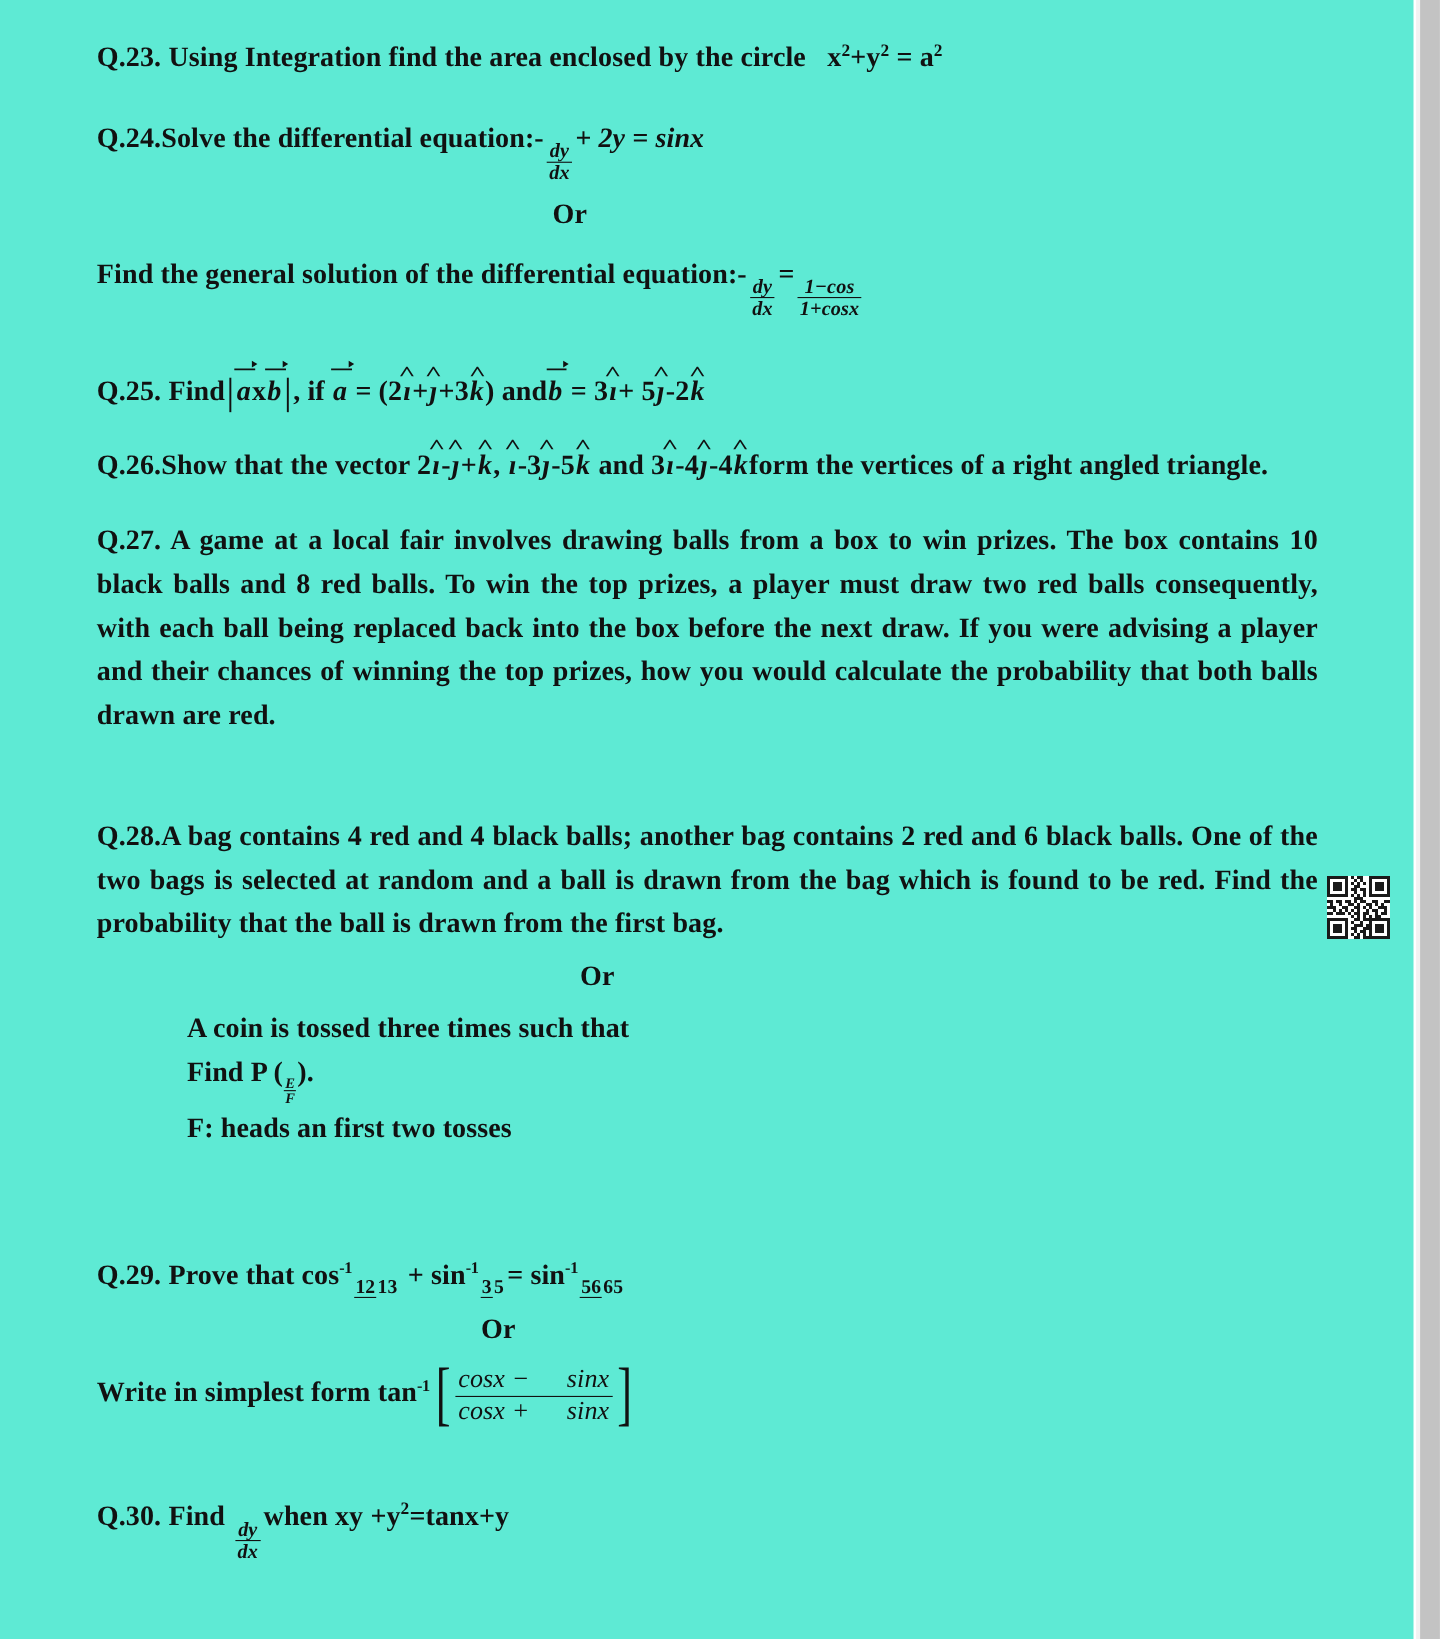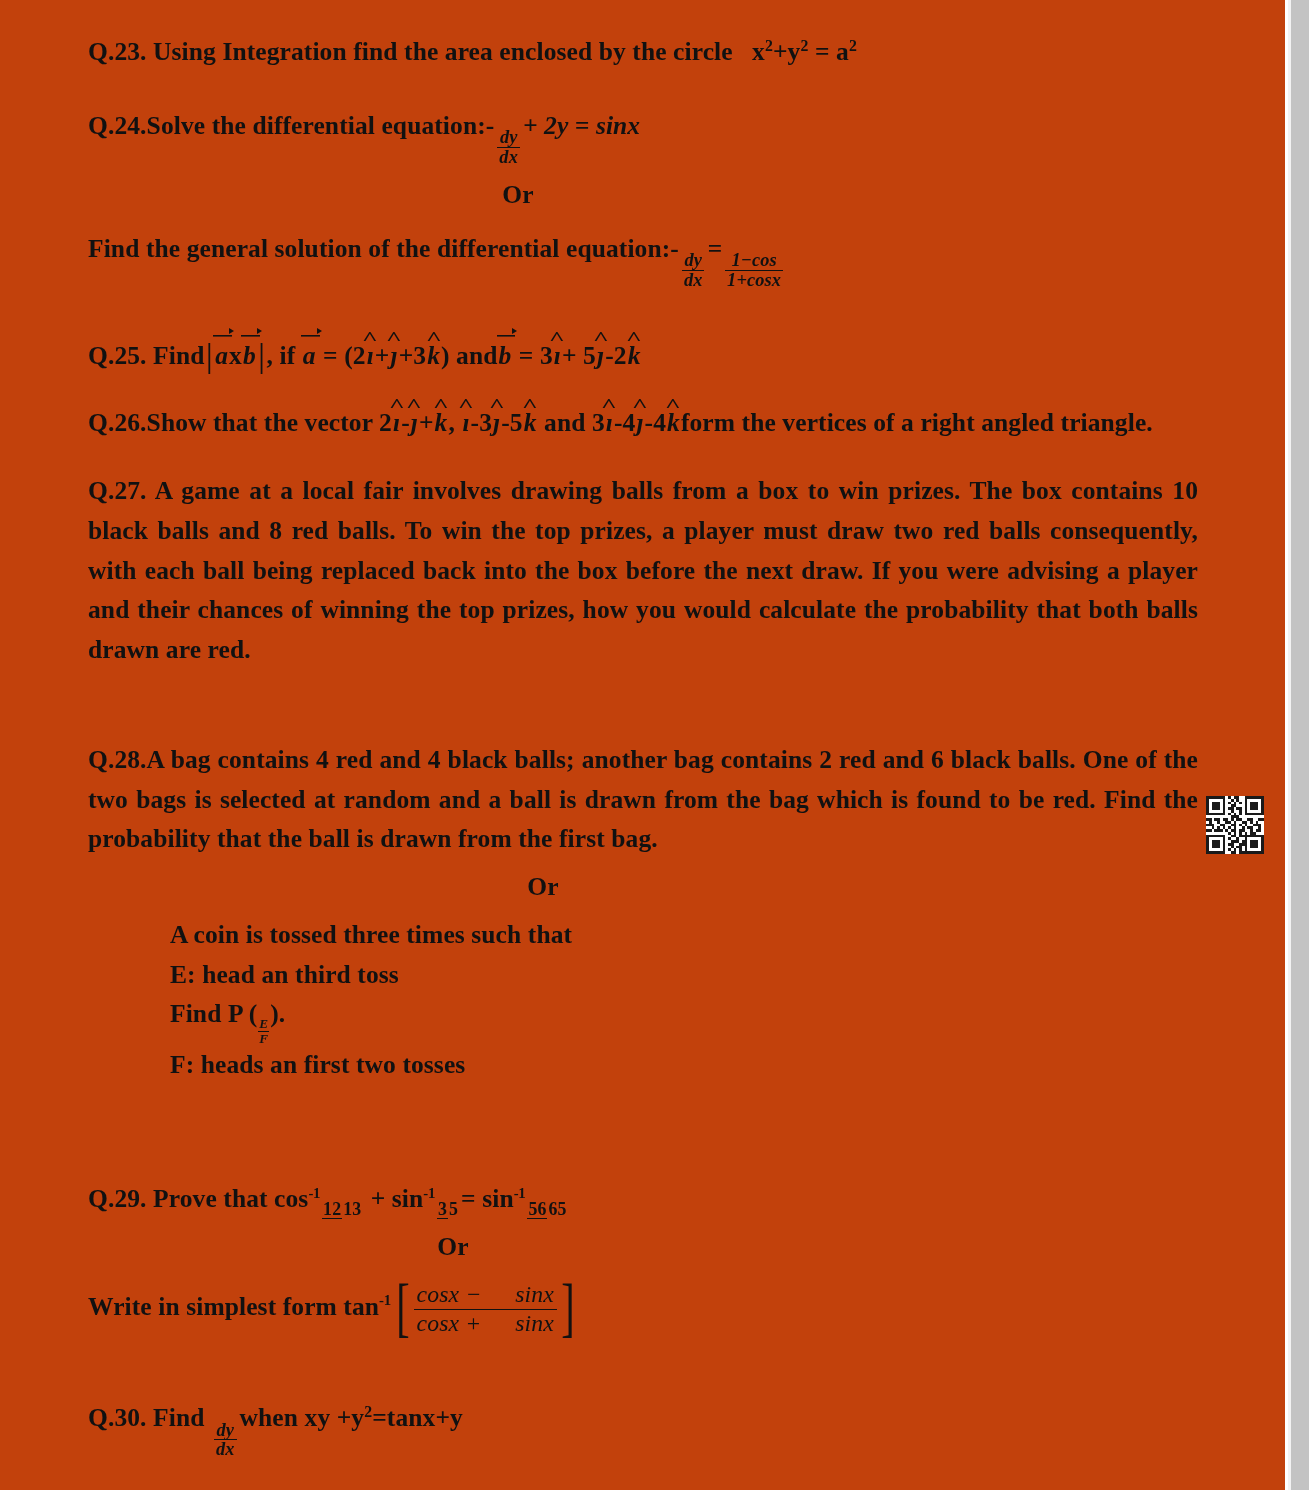--- a/index.html
+++ b/index.html
@@ -27,21 +27,21 @@
     border-left: 3px solid #f2f2f2;
     box-sizing: border-box;
   }
 
   .page {
     position: absolute;
     left: 0;
     top: 0;
     width: 1285px;
     height: 1490px;
-    background: #c2410c;
+    background: #5eead4;
   }
 
   .content {
     position: absolute;
     left: 88px;
     top: 32px;
     width: 1110px;
   }
 
   
@@ -292,21 +292,20 @@
 
     <p class="q">
       <span>Q.28.</span><span>A bag contains 4 red and 4 black balls; another bag contains 2 red and 6 black balls. One of the two bags is selected at random and a ball is drawn from the bag which is found to be red. Find the probability that the ball is drawn from the first bag.</span>
     </p>
 
     <div class="sp-8"></div>
     <p class="q center" style="margin-left:-200px;">Or</p>
     <div class="sp-8"></div>
 
     <p class="q nojust indent-1">A coin is tossed three times such that</p>
-    <p class="q nojust indent-1">E: head an third toss</p>
     <p class="q nojust indent-1">
       <span>Find P (</span><span class="frac-sm">
           <span class="num">E</span>
           <span class="den">F</span>
         </span><span>).</span>
     </p>
     <p class="q nojust indent-1">F: heads an first two tosses</p>
 
     <div class="sp-86"></div>
 

